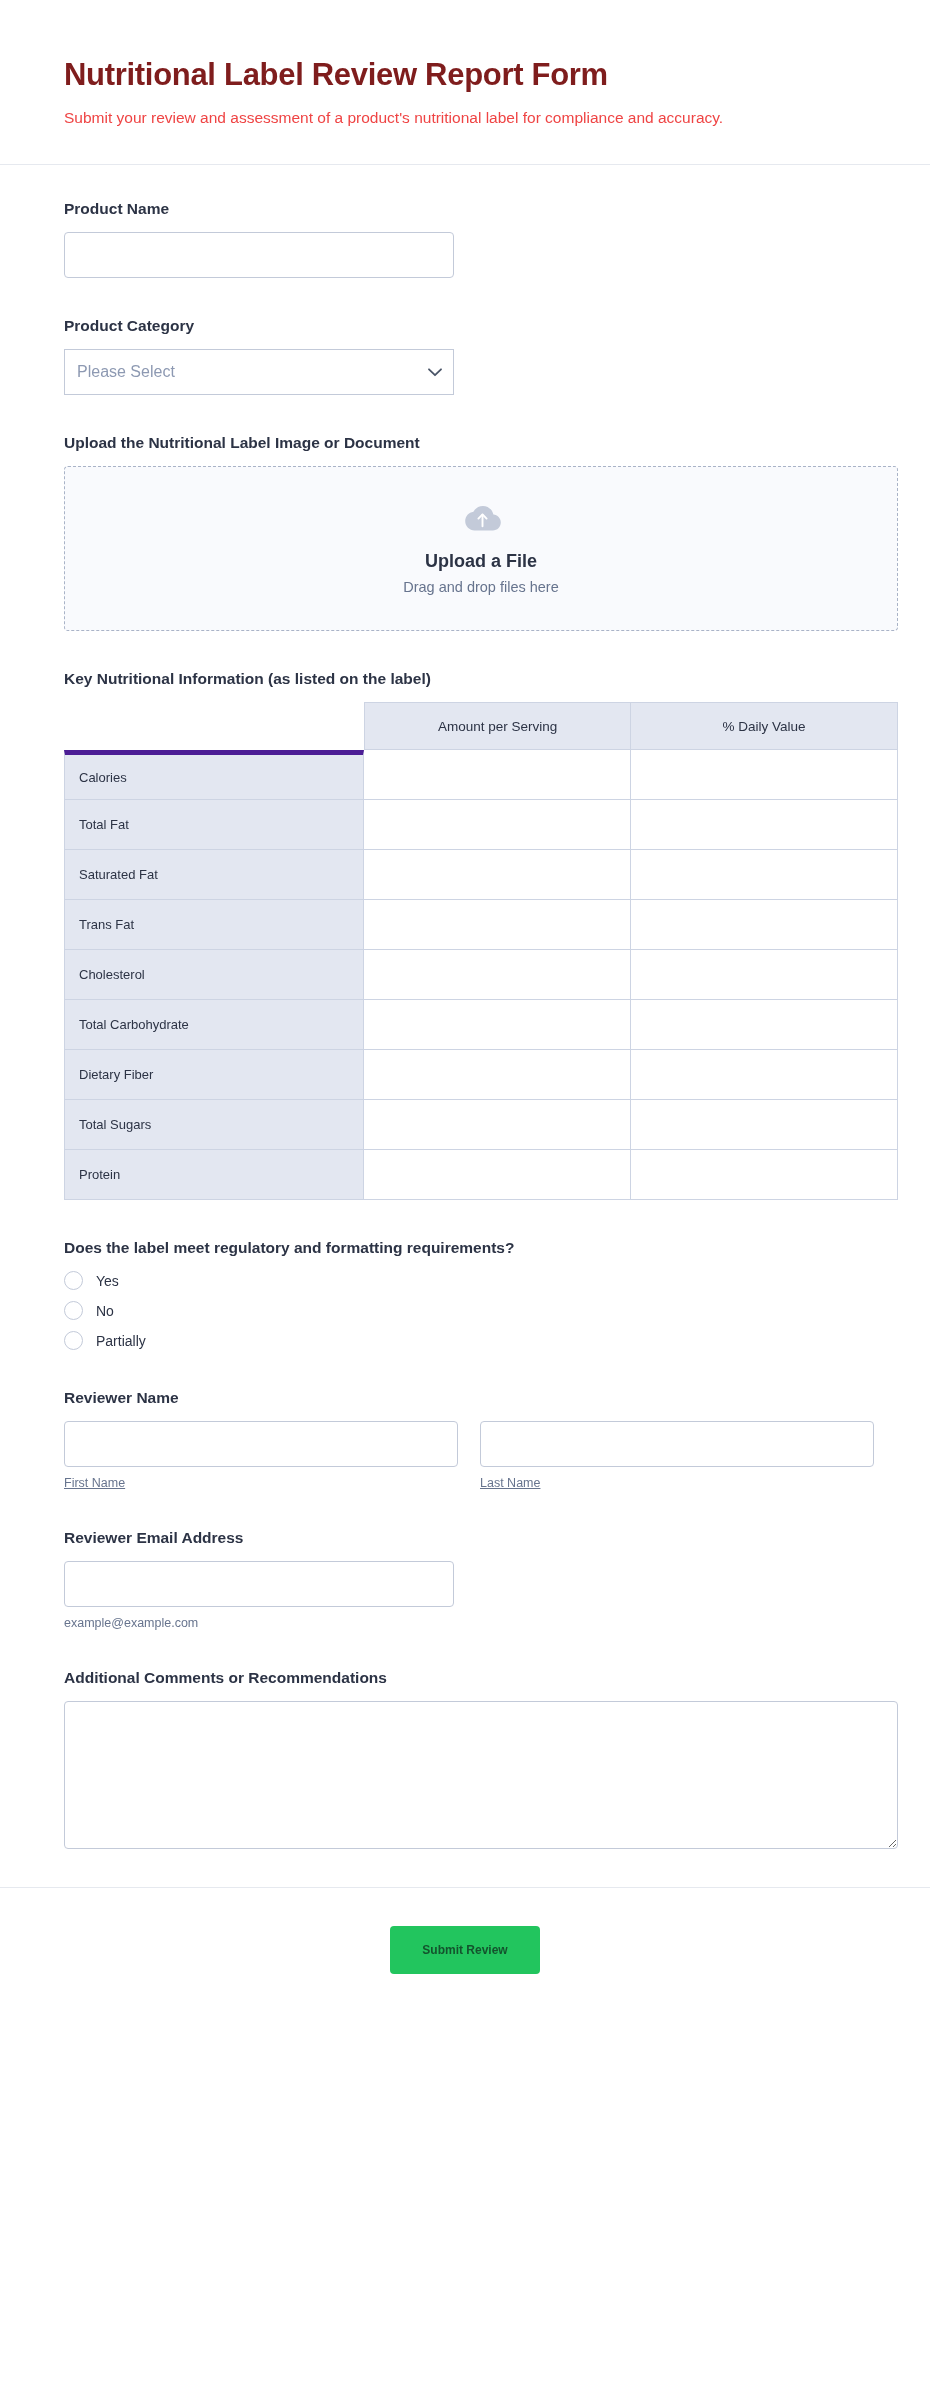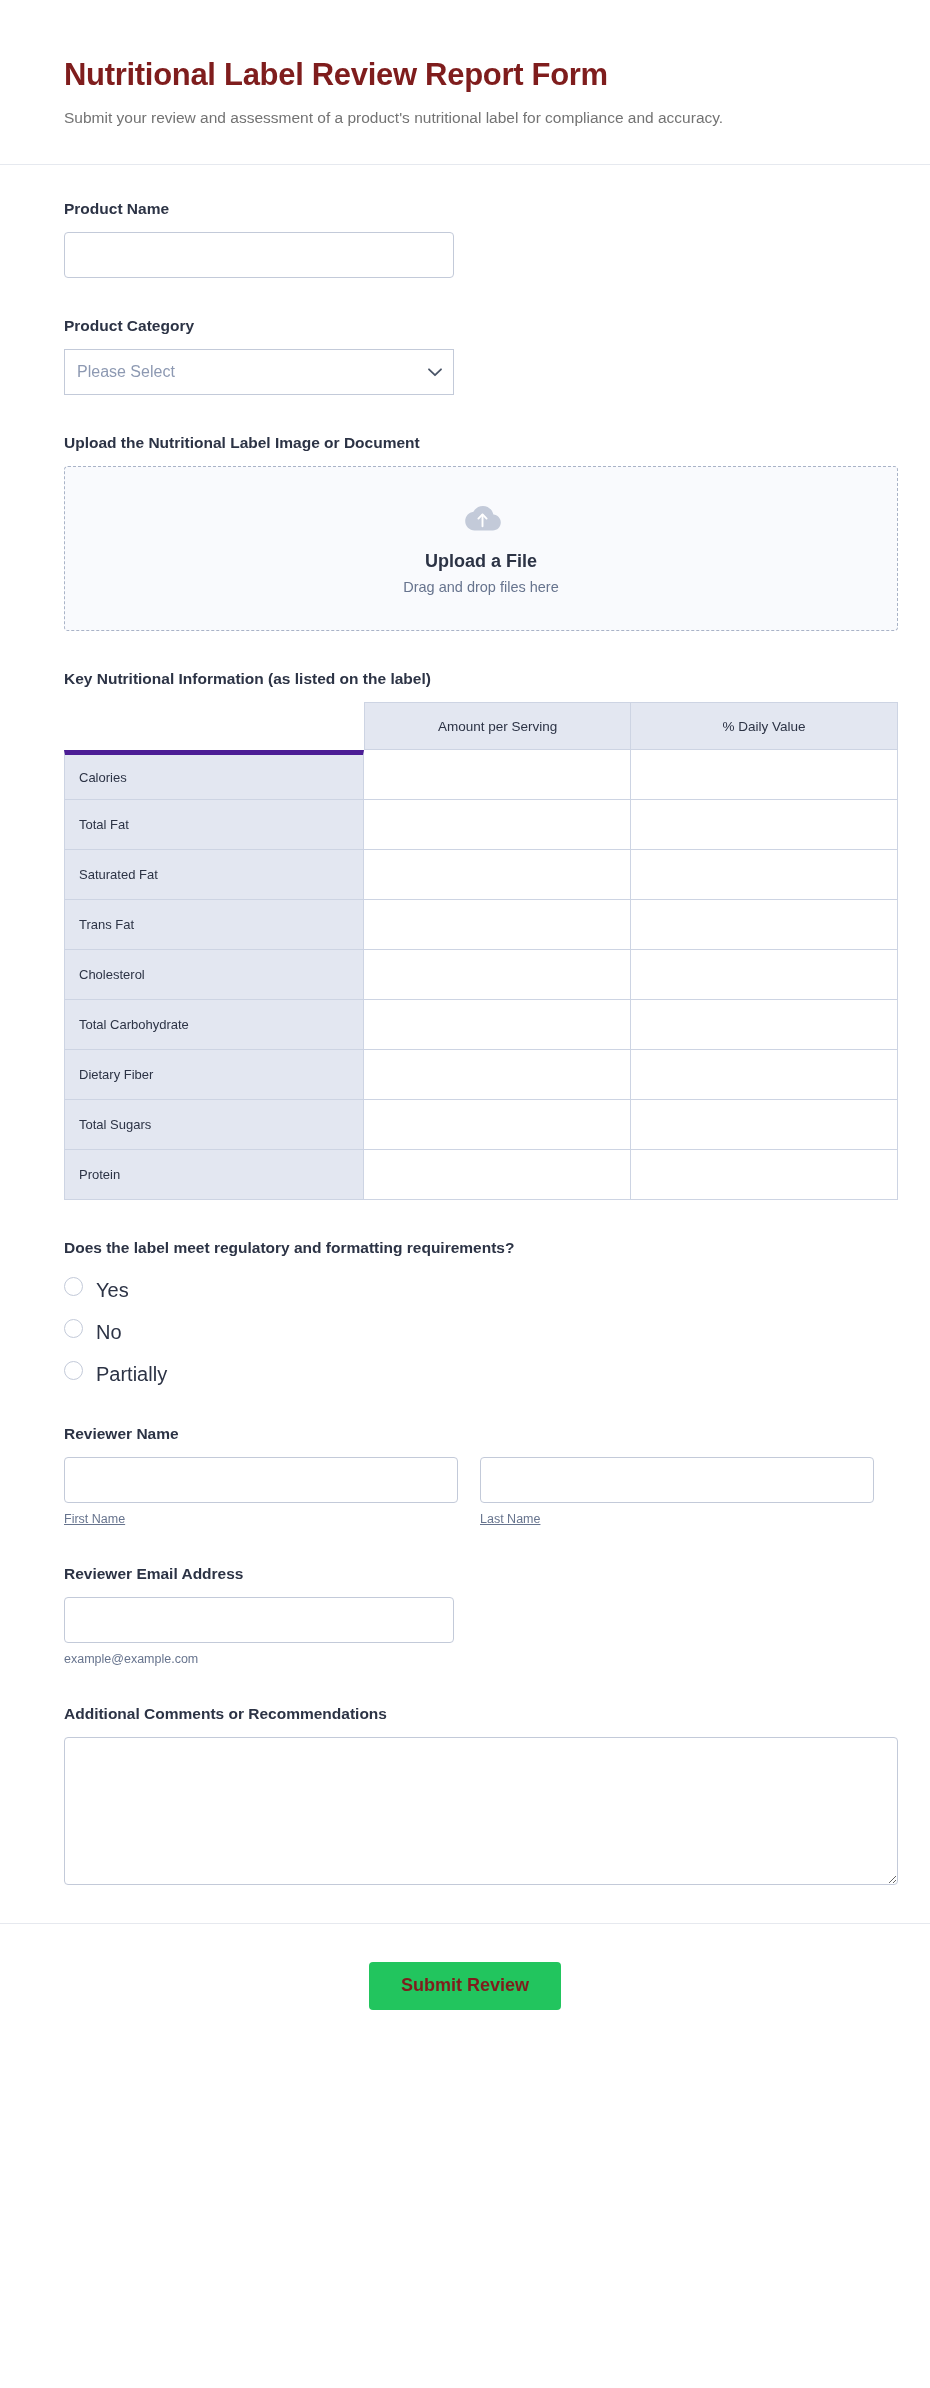--- a/index.html
+++ b/index.html
@@ -31,21 +31,21 @@
     font-size: 31px;
     font-weight: bold;
     line-height: 1.24;
     color: #7f1d1d;
     letter-spacing: -0.3px;
     margin: 0 0 12px 0;
   }
   .form-subtitle {
     font-size: 15.5px;
     line-height: 1.55;
-    color: #737373;
+    color: #ef4444;
     margin: 0;
     max-width: 790px;
     font-weight: normal;
   }
 
   
   .form-body {
     padding: 34px 32px 0 64px;
   }
 
@@ -199,23 +199,22 @@
   .radio-dot {
     width: 19px;
     height: 19px;
     border-radius: 50%;
     border: 1px solid #c3cad9;
     background: #fff;
     margin-right: 13px;
     flex: 0 0 auto;
   }
   .radio-label {
-    font-size: 20px;
-    color: #2c3345;
-    margin-top: 8px;
+    font-size: 14px;
+    color: #2c3345;
   }
 
   
   .name-row {
     display: flex;
     gap: 22px;
   }
   .name-col { width: 394px; }
   .name-col .text-input { width: 100%; }
   .sub-label {
@@ -252,25 +251,25 @@
   
   .form-footer {
     margin-top: 30px;
     border-top: 1px solid #e6e9ef;
     padding: 38px 0 46px 0;
     display: flex;
     justify-content: center;
   }
   .submit-btn {
     background: #22c55e;
-    color: #7f1d1d;
+    color: #14532d;
     border: none;
     border-radius: 4px;
     font-family: "Liberation Sans", sans-serif;
-    font-size: 18px;
+    font-size: 12px;
     font-weight: bold;
     padding: 0 32px;
     height: 48px;
     min-width: 148px;
     cursor: pointer;
   }
 </style>
 </head>
 <body>
 

